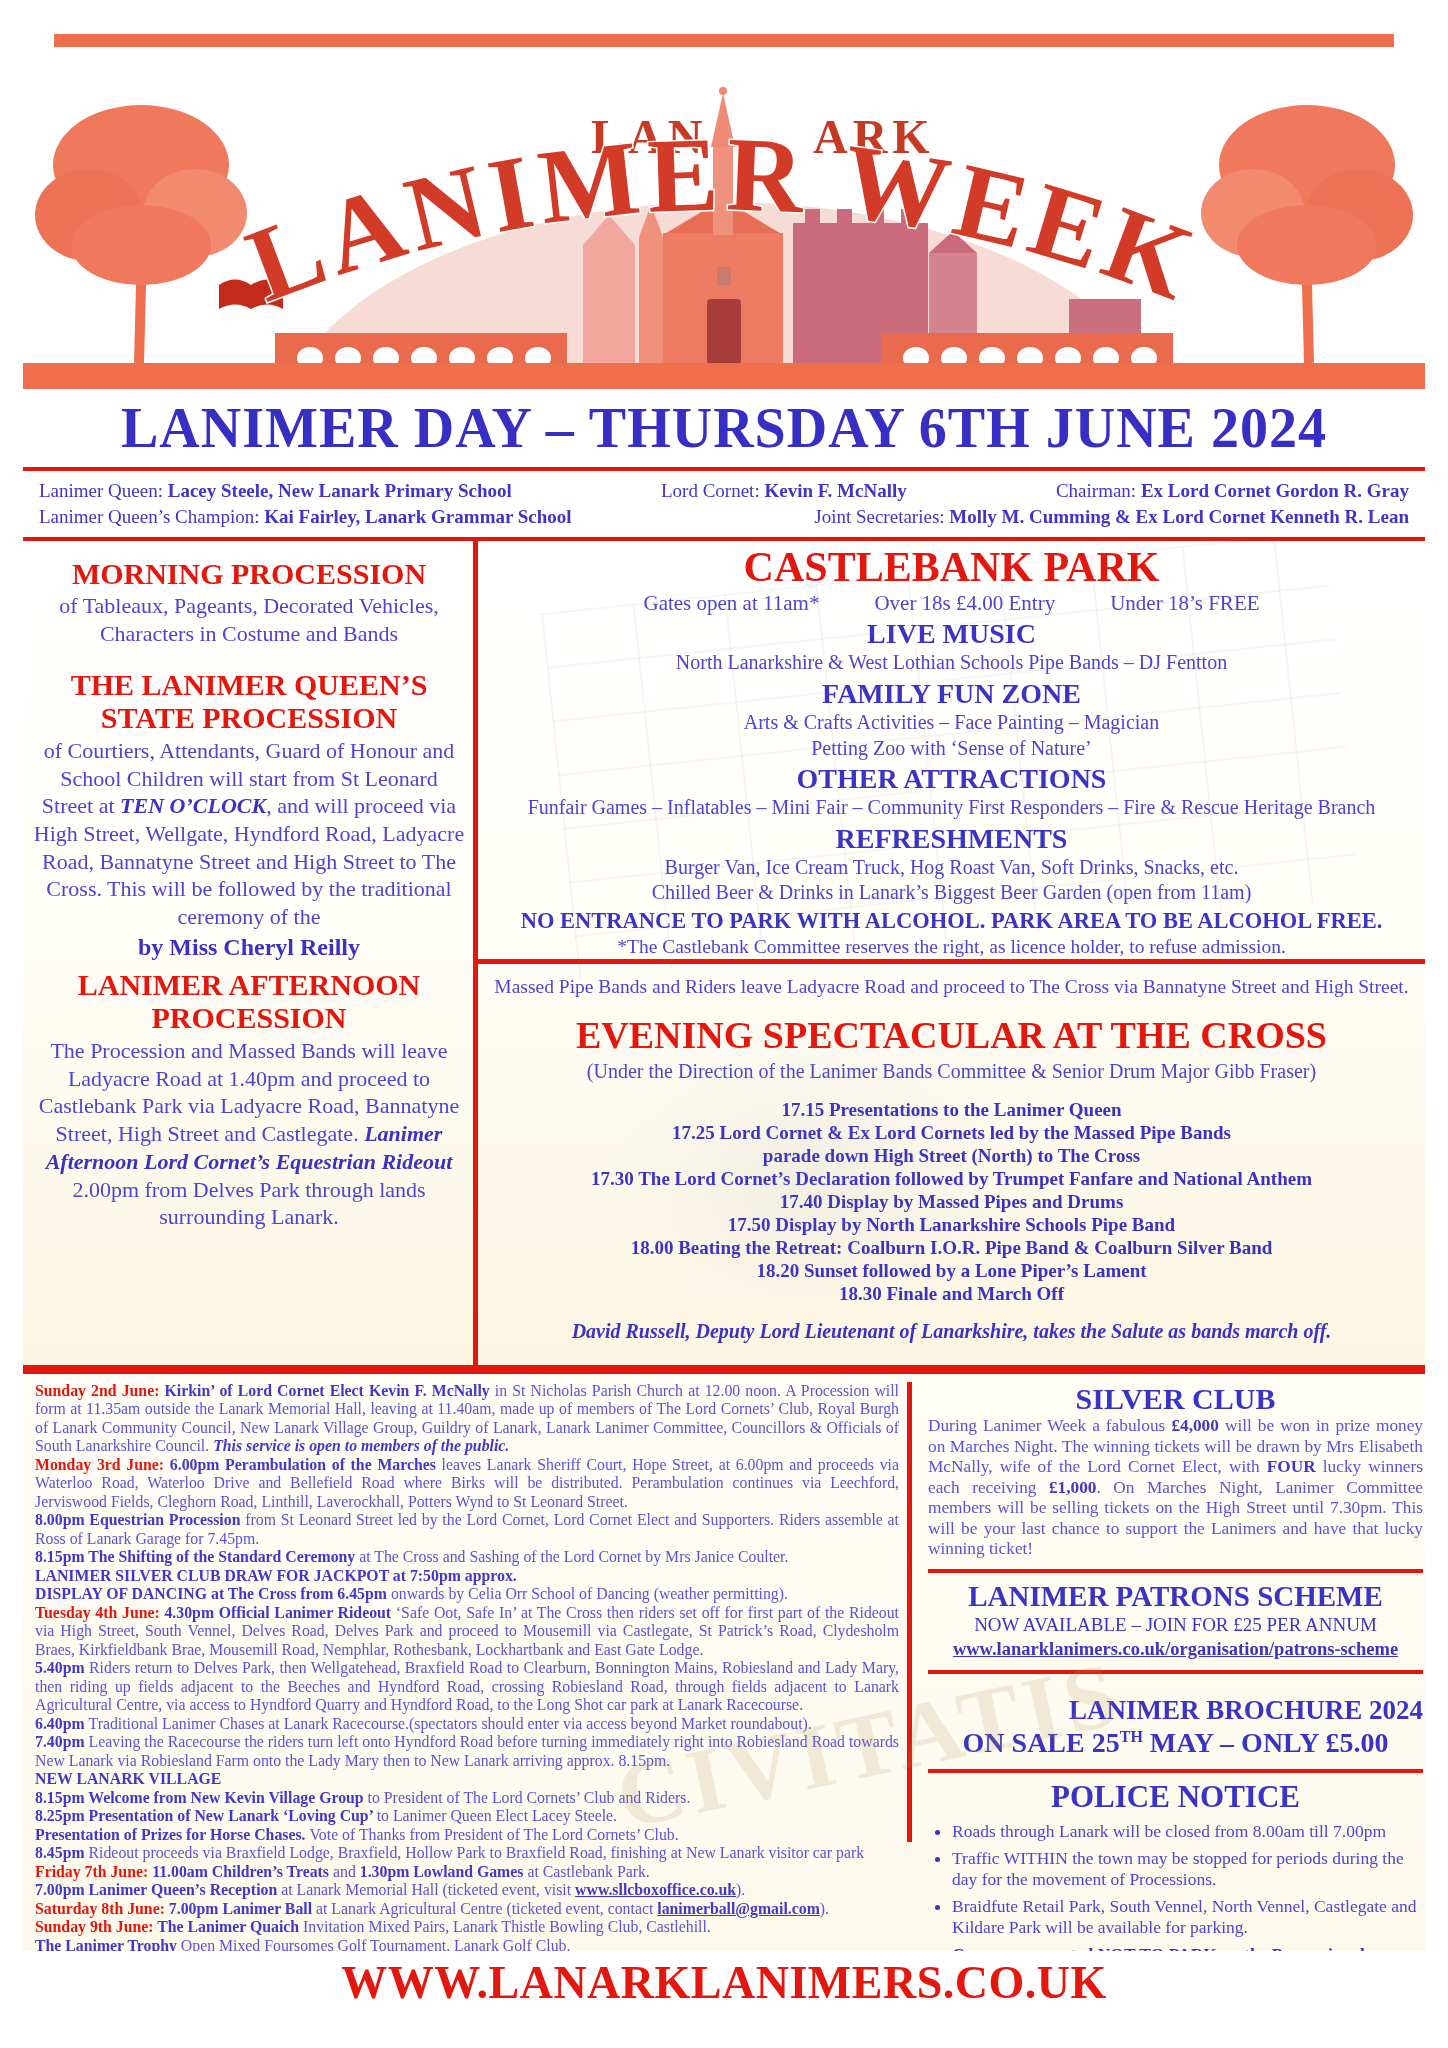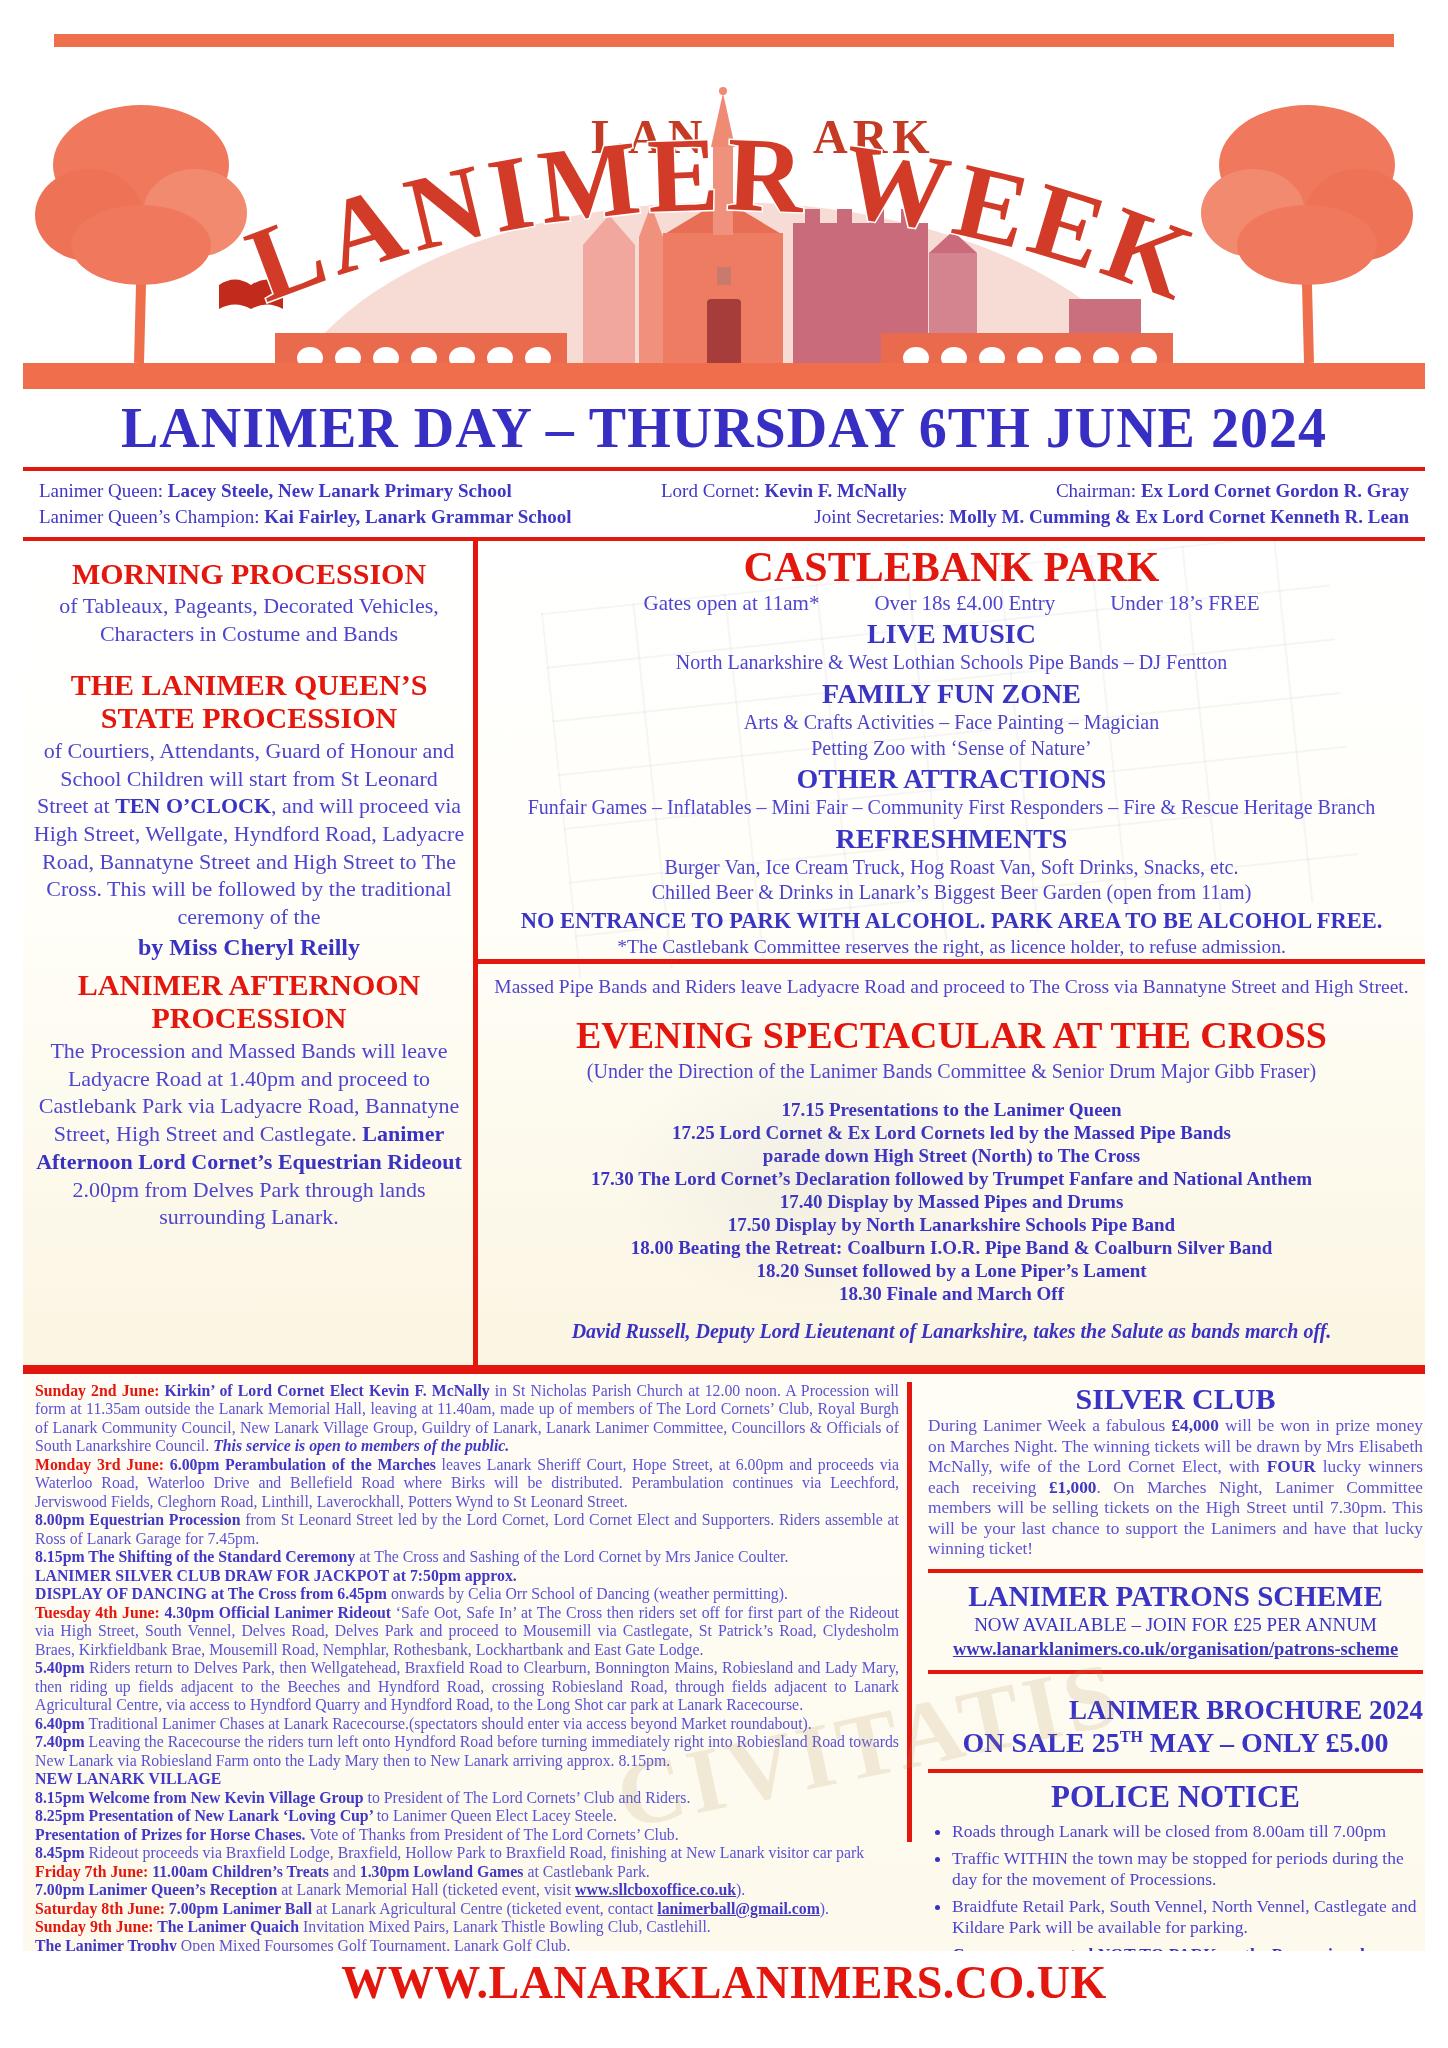--- a/index.html
+++ b/index.html
@@ -40,21 +40,21 @@
   .evening{flex:1;padding:8px 10px 0;position:relative;}
   .evening::before{
     content:"";position:absolute;left:120px;top:60px;width:420px;height:300px;
     background:radial-gradient(ellipse at center, rgba(130,130,150,.09), transparent 65%);
     pointer-events:none;
   }
 
   .red-h{color:#e3170d;font-weight:bold;}
   .left-h{font-size:30px;line-height:1.12;margin:10px 0 2px;}
   .left-body{color:#4d45cf;font-size:22px;line-height:1.26;margin:2px 0;}
-  .bold-blue{font-weight:bold;color:#3a32c2;}
+  .bold-blue{font-weight:bold;color:#3a32c2;font-style:italic;}
   .crowning-by{color:#3a32c2;font-weight:bold;font-size:24px;margin:0;line-height:1.2;}
 
   .cb-h{font-size:42px;line-height:1.08;margin:2px 0 0;}
   .cb-info{display:flex;justify-content:center;gap:55px;color:#4d45cf;font-size:21px;line-height:1.25;}
   .blue-h{color:#3a34c4;font-weight:bold;font-size:28px;line-height:1.18;margin:1px 0 0;}
   .cb-body{color:#4d45cf;font-size:20px;line-height:1.28;}
   .alcohol{color:#3a34c4;font-weight:bold;font-size:22.5px;line-height:1.25;margin-top:1px;}
   .disclaimer{color:#4d45cf;font-size:19.5px;line-height:1.25;}
 
   .ev-h{font-size:32px;margin:0;line-height:1.15;}

